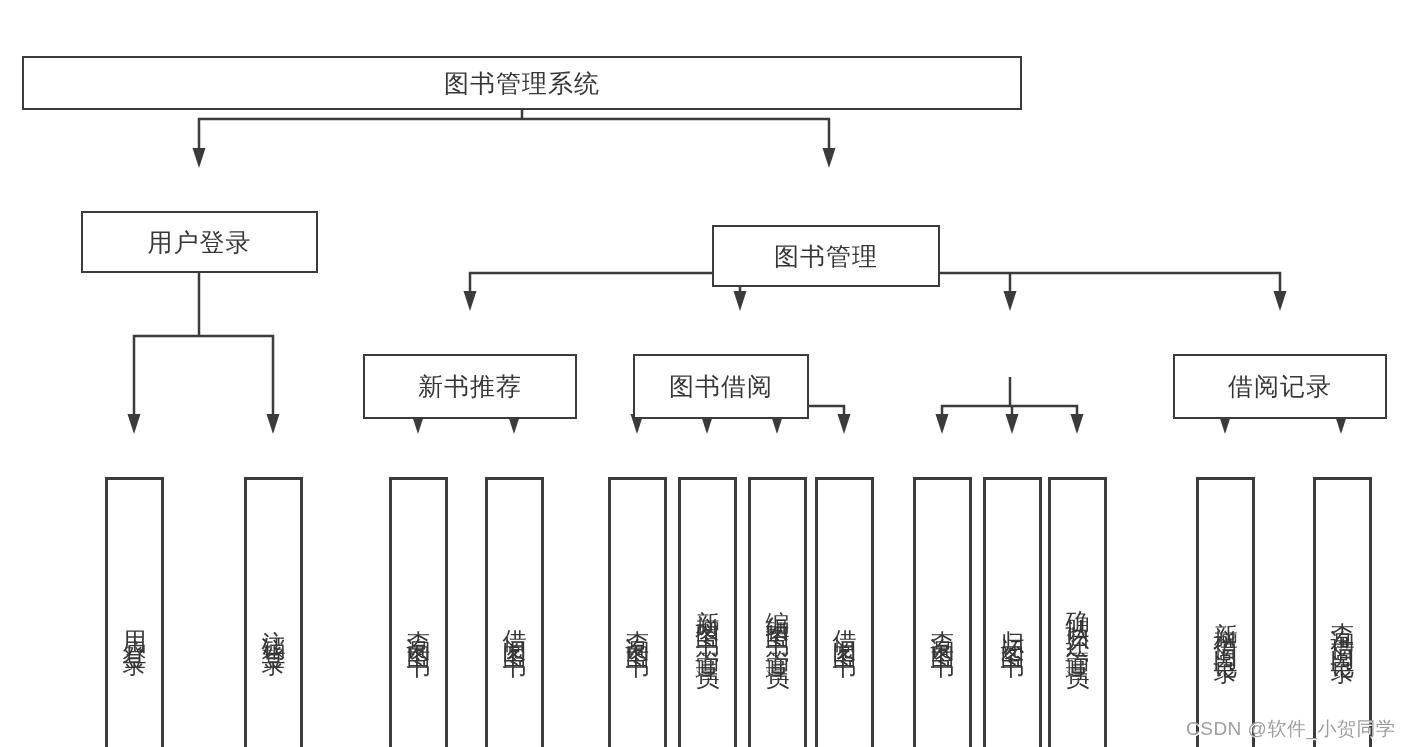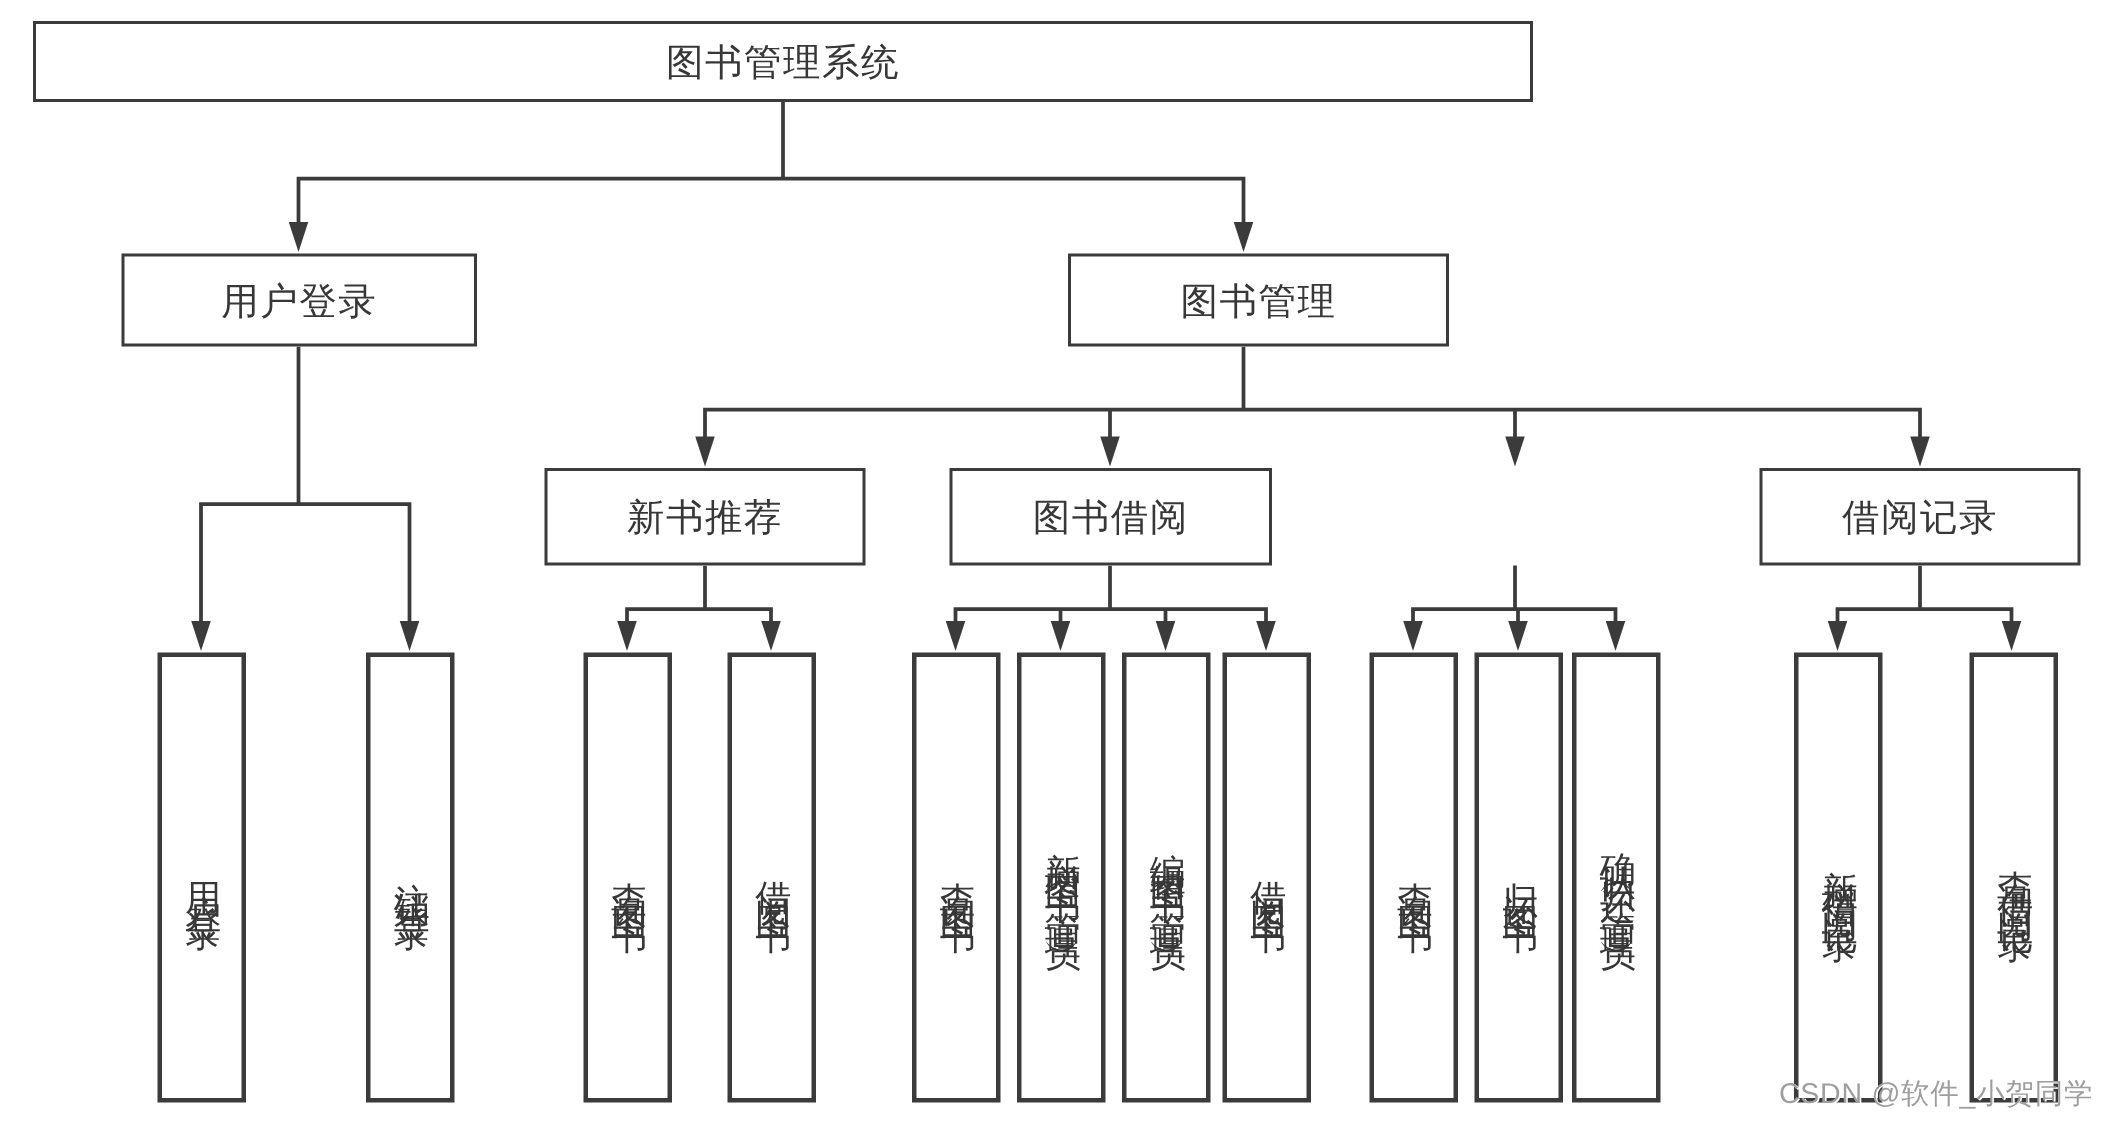--- a/index.html
+++ b/index.html
@@ -36,20 +36,21 @@
   }
   .box {
     position: absolute;
     box-sizing: border-box;
     background: var(--background);
     border: 2.5px solid var(--line);
     display: flex;
     align-items: center;
     justify-content: center;
     z-index: 2;
+    margin-top: 42px;
   }
   .box.h span {
     font-size: 25px;
     letter-spacing: 1px;
     white-space: nowrap;
     color: var(--text);
   }
   .box.v { border-width: 3px; }
   .box.v span {
     writing-mode: vertical-rl;
@@ -125,28 +126,28 @@
     <polygon points="1341,434 1334.5,414 1347.5,414"></polygon>
   </svg>
 
   <div class="box h" style="left:22px;top:14px;width:1000px;height:54px">
     <span>图书管理系统</span>
   </div>
 
   <div class="box h" style="left:81px;top:169px;width:237px;height:62px">
     <span>用户登录</span>
   </div>
-  <div class="box h" style="left:712px;top:169px;width:254px;height:62px">
+  <div class="box h" style="left:712px;top:183px;width:228px;height:62px">
     <span>图书管理</span>
   </div>
 
   <div class="box h" style="left:363px;top:312px;width:214px;height:65px">
     <span>新书推荐</span>
   </div>
-  <div class="box h" style="left:633px;top:312px;width:215px;height:65px">
+  <div class="box h" style="left:633px;top:312px;width:176px;height:65px">
     <span>图书借阅</span>
   </div>
   <div class="box h" style="left:1173px;top:312px;width:214px;height:65px">
     <span>借阅记录</span>
   </div>
 
   <div class="box v" style="left:105px;top:435px;width:59px;height:300px">
     <span>用户登录</span>
   </div>
   <div class="box v" style="left:244px;top:435px;width:59px;height:300px">

